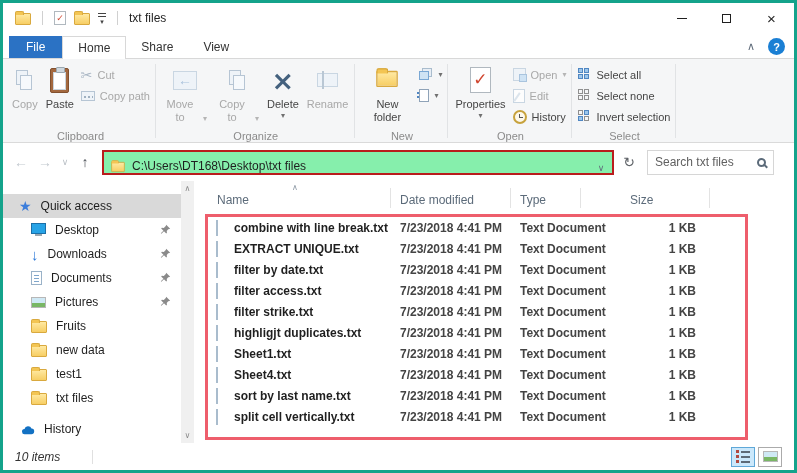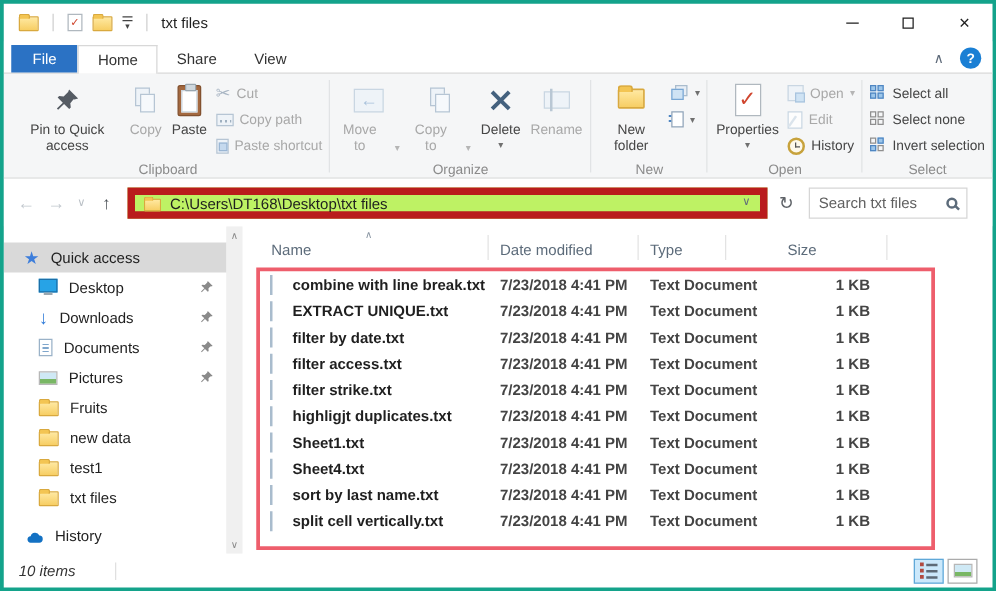--- a/index.html
+++ b/index.html
@@ -39,21 +39,21 @@
   .rgroup { position:relative; display:flex; align-items:flex-start; padding:1px 3px 14px 3px; }
   .rgroup::after { content:""; position:absolute; right:0; top:4px; bottom:4px; width:1px; background:#e1e3e5; }
   .glabel { position:absolute; bottom:0; left:0; right:0; text-align:center; font-size:11px; color:#8b8b8b; }
   .bigbtn { display:flex; flex-direction:column; align-items:center; padding:3px 4px 0; font-size:11px;
             line-height:1.18; text-align:center; color:#454545; }
   .bigbtn .bicon { height:32px; display:flex; align-items:center; justify-content:center; margin-bottom:2px; }
   .blabel { display:inline-block; }
   .narrow34 { max-width:34px; }
   .narrow50 { max-width:50px; }
   .narrow84 { max-width:84px; }
-  .lblrow { display:flex; align-items:flex-end; gap:11px; }
+  .lblrow { display:flex; align-items:flex-end; gap:6px; }
   .dd { font-size:8px; color:#707070; line-height:10px; }
   .dd-dis { color:#b5b5b5; }
   .smallcol { display:flex; flex-direction:column; gap:4px; padding-top:5px; }
   .smallbtn { display:flex; align-items:center; gap:5px; font-size:11px; color:#454545; height:17px; padding:0 3px; white-space:nowrap; }
   .disabled { color:#a8a8a8; }
 
   
   .i-pin-big svg { display:block; }
   .i-pages { position:relative; width:17px; height:21px; }
   .i-pages .pg { position:absolute; width:12px; height:15px; background:#eef3f8; border:1px solid #b6c5d4; }
@@ -94,22 +94,22 @@
   .grid4 { width:13px; height:13px; display:grid; grid-template-columns:5px 5px; grid-template-rows:5px 5px; gap:1px; }
   .g-f { background:#9cc6ea; border:1px solid #4f86c2; }
   .g-o { border:1px solid #8f8f8f; }
 
   
   .addrrow { height:38px; display:flex; align-items:center; padding:0 7px; gap:2px; background:#fff; flex:none; }
   .navbtn { width:22px; height:24px; display:flex; align-items:center; justify-content:center; font-size:14px; }
   .nav-dis { color:#c3c9cf; }
   .nav-en { color:#4a4f55; }
   .nav-chev { width:14px; font-size:9px; color:#b9bfc5; }
-  .addressbox { width:512px; height:25px; border:6px solid #b91c1c; display:flex; align-items:flex-start;
-                padding:0 2px 0 6px; gap:6px; margin-left:4px; background:#bef264; }
+  .addressbox { width:512px; height:25px; border:2px solid #b91c1c; display:flex; align-items:flex-end;
+                padding:0 2px 0 6px; gap:6px; margin-left:4px; background:#86efac; }
   .addr-path { flex:1; font-size:12px; color:#1f1f1f; white-space:nowrap; overflow:hidden; }
   .addr-chev { width:18px; text-align:center; font-size:9px; color:#5f6b7a; }
   .refreshbtn { width:26px; height:25px; display:flex; align-items:center; justify-content:center; font-size:14px; color:#5f6368; }
   .searchbox { width:127px; height:25px; border:1px solid #d6d6d6; display:flex; align-items:center; padding:0 7px; gap:4px; margin-left:3px; }
   .searchbox input { border:none; outline:none; flex:1; min-width:0; font-family:inherit; font-size:12px; color:#333; background:transparent; }
   .searchbox input::placeholder { color:#606060; opacity:1; }
   .i-mag { width:9px; height:9px; border:2px solid #5c6b7a; border-radius:50%; position:relative; flex:none; }
   .i-mag::after { content:""; position:absolute; width:5px; height:2px; background:#5c6b7a; transform:rotate(45deg); right:-4px; bottom:-2px; }
 
   
@@ -214,28 +214,20 @@
     <span class="tab">View</span>
     <span class="tabrow-right">
       <span class="collapse-chev">∧</span>
       <span class="help-circle">?</span>
     </span>
   </div>
 
   <div class="ribbon">
 
     <div class="rgroup">
-      <div class="bigbtn">
-        <span class="bicon i-pin-big">
-          <svg width="20" height="20" viewBox="0 0 16 16">
-              <path fill="#555b63" d="M9 1.2 14.8 7l-2.4.6-.5-.1-2.1 2.5.3 2.8-1 1L5.8 10.5 2 14.3l-.8-.8L5 9.7 1.7 6.4l1-1 2.8.3L8.4 2.9 9 1.2z"></path>
-            </svg>
-        </span>
-        <span class="blabel narrow84">Pin to Quick access</span>
-      </div>
       <div class="bigbtn disabled">
         <span class="bicon">
             <span class="i-pages">
               <span class="pg pg1"></span>
               <span class="pg pg2"></span>
             </span>
           </span>
         <span class="blabel">Copy</span>
       </div>
       <div class="bigbtn">
@@ -245,24 +237,20 @@
         <span class="blabel">Paste</span>
       </div>
       <div class="smallcol">
         <div class="smallbtn disabled">
           <span class="i-cut">✂</span>
           <span>Cut</span>
         </div>
         <div class="smallbtn disabled">
           <span class="i-cpath"></span>
           <span>Copy path</span>
-        </div>
-        <div class="smallbtn disabled">
-          <span class="i-pshort"></span>
-          <span>Paste shortcut</span>
         </div>
       </div>
       <span class="glabel">Clipboard</span>
     </div>
 
     <div class="rgroup">
       <div class="bigbtn disabled">
         <span class="bicon">
             <span class="i-move">←</span>
           </span>

